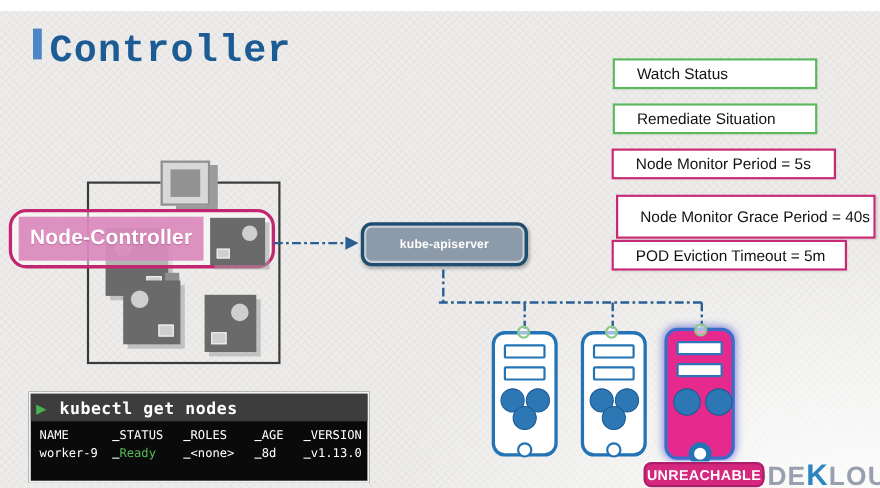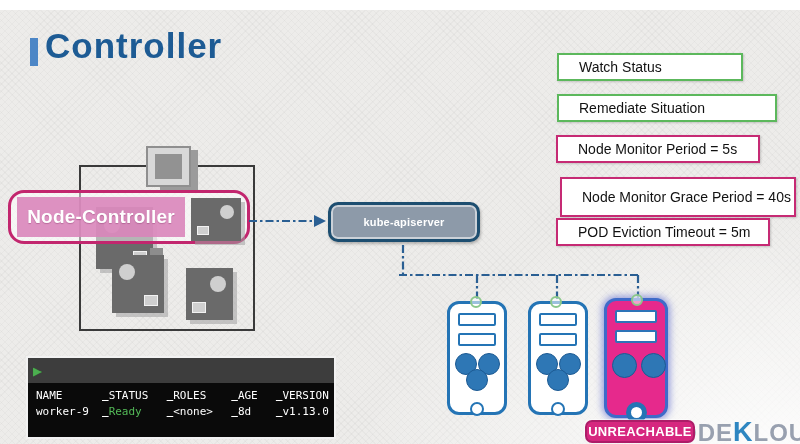--- a/index.html
+++ b/index.html
@@ -9,21 +9,21 @@
     font-family:"Liberation Sans", sans-serif;
     background:
       radial-gradient(ellipse at 97% 103%, rgba(255,255,255,.9) 0%, rgba(255,255,255,0) 38%),
       repeating-linear-gradient(135deg, rgba(120,120,120,.05) 0 1px, transparent 1px 5px),
       repeating-linear-gradient(45deg, rgba(120,120,120,.05) 0 1px, transparent 1px 5px),
       #edecea;
   }
   .topbar { position:absolute; left:0; top:0; width:800px; height:10px; background:#ffffff; }
 
   
-  .title-row { position:absolute; left:30px; top:26px; display:flex; align-items:flex-end; }
+  .title-row { position:absolute; left:30px; top:26px; display:flex; align-items:flex-start;font-family:Liberation Mono, monospace; }
   .title-bar { width:8px; height:28px; background:#4c86c6; margin-right:7px; }
   .title-text { font-size:35px; font-weight:bold; color:#1d5b94; letter-spacing:1px; }
 
   
   .ann { position:absolute; background:#ffffff; font-size:14px; color:#111;
          display:flex; align-items:center; padding-left:20px;
          box-shadow:1px 1px 2px rgba(0,0,0,.18); }
   .ann-green   { border:2px solid #5cb85c; }
   .ann-magenta { border:2px solid #c62a74; }
 
@@ -113,21 +113,21 @@
   <div class="topbar"></div>
 
   <div class="title-row">
     <div class="title-bar"></div>
     <div class="title-text">Controller</div>
   </div>
 
   <div class="ann ann-green" style="left:557px; top:53px;  width:186px; height:28px;">
       <span>Watch Status</span>
     </div>
-  <div class="ann ann-green" style="left:557px; top:94px;  width:220px; height:28px;">
+  <div class="ann ann-green" style="left:557px; top:94px;  width:186px; height:28px;">
       <span>Remediate Situation</span>
     </div>
   <div class="ann ann-magenta" style="left:556px; top:135px; width:204px; height:28px;">
       <span>Node Monitor Period = 5s</span>
     </div>
   <div class="ann ann-magenta" style="left:560px; top:177px; width:236px; height:40px;">
       <span>Node Monitor Grace Period = 40s</span>
     </div>
   <div class="ann ann-magenta" style="left:556px; top:218px; width:214px; height:28px;">
       <span>POD Eviction Timeout = 5m</span>
@@ -212,20 +212,21 @@
   <div class="gdot" style="left:550px; top:296px;"></div>
   <div class="gdot" style="left:631px; top:294px;"></div>
 
   <div class="badge">UNREACHABLE</div>
 
   <div class="watermark"><span>ODE</span><span class="kglyph">K</span><span>LOUD</span></div>
 
   <div class="terminal">
     <div class="term-header">
       <span class="play">▶</span>
+      <span class="term-cmd">kubectl get nodes</span>
     </div>
     <div class="term-body">
       <div>
         <span class="tcell c-name">NAME</span>
         <span class="tcell c-status">STATUS</span>
         <span class="tcell c-roles">ROLES</span>
         <span class="tcell c-age">AGE</span>
         <span class="tcell c-version">VERSION</span>
       </div>
       <div>

